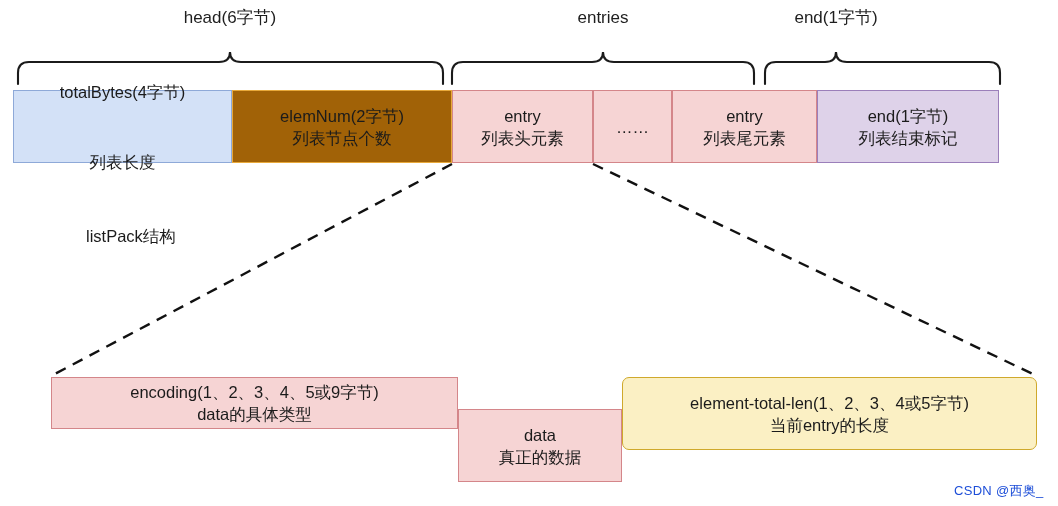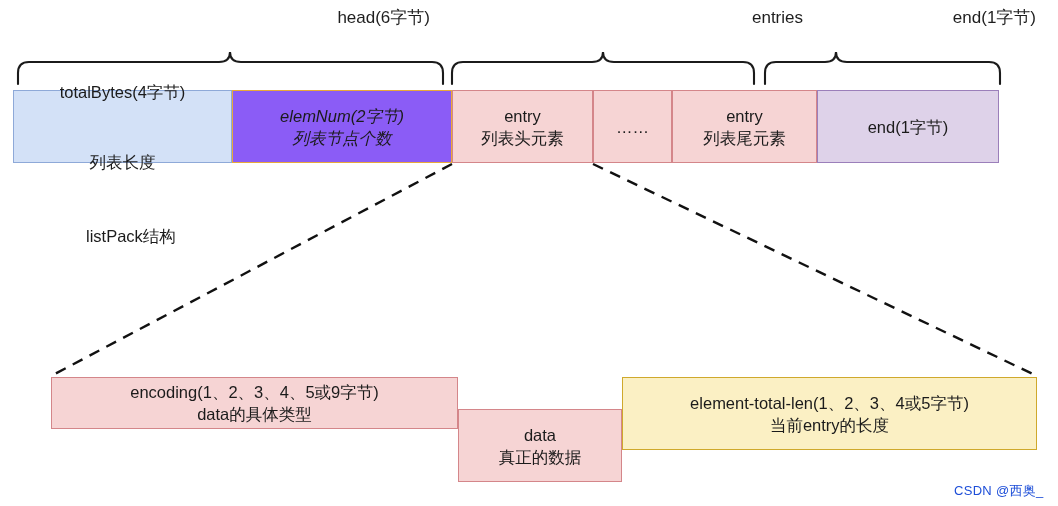--- a/index.html
+++ b/index.html
@@ -11,21 +11,21 @@
     overflow:hidden;
     position:relative;
   }
   #stage{position:absolute;left:0;top:0;width:1058px;height:506px;}
   .abs{position:absolute;}
 
   
   .brace-label{
     font-size:17px;
     color:#1e1e1e;
-    text-align:right;
+    text-align:center;
     white-space:nowrap;
     line-height:20px;
   }
 
   
   .cell{
     position:absolute;
     box-sizing:border-box;
     display:flex;
     flex-direction:column;
@@ -33,21 +33,21 @@
     justify-content:center;
     font-size:16.5px;
     line-height:22px;
     text-align:center;
     white-space:nowrap;
     color:#1b1b1b;
   }
   .cell .l1,.cell .l2{display:block;}
 
   .c-blue   {background:#d3e1f7;border:1.6px solid #8ea9d8;}
-  .c-orange {background:#8b5cf6;border:1.6px solid #e8a93a;font-style:italic;}
+  .c-orange {background:#a16207;border:1.6px solid #e8a93a;}
   .c-pink   {background:#f6d4d4;border:1.6px solid #d4868a;}
   .c-purple {background:#ded2e9;border:1.6px solid #9b7fba;}
   .c-yellow {background:#fbf0c4;border:1.6px solid #cfa92c;}
 
   
   .caption{
     font-size:16.5px;
     color:#1b1b1b;
     white-space:nowrap;
     margin-top:36px;
@@ -96,35 +96,36 @@
       </div>
       <div class="cell c-pink" style="left: 593px; top: 90px; width: 79px; height: 73px;">
         <span class="l1">……</span>
       </div>
       <div class="cell c-pink" style="left: 672px; top: 90px; width: 145px; height: 73px;">
         <span class="l1">entry</span>
         <span class="l2">列表尾元素</span>
       </div>
       <div class="cell c-purple" style="left: 817px; top: 90px; width: 182px; height: 73px;">
         <span class="l1">end(1字节)</span>
+        <span class="l2">列表结束标记</span>
       </div>
     </div>
 
   <div class="abs caption" style="left:86px; top:190px;">listPack结构</div>
 
   <div id="entry-row">
       <div class="cell c-pink" style="left: 51px; top: 377px; width: 407px; height: 52px;">
         <span class="l1">encoding(1、2、3、4、5或9字节)</span>
         <span class="l2">data的具体类型</span>
       </div>
       <div class="cell c-pink" style="left: 458px; top: 377px; width: 164px; height: 73px; margin-top: 32px;">
         <span class="l1">data</span>
         <span class="l2">真正的数据</span>
       </div>
-      <div class="cell c-yellow" style="left: 622px; top: 377px; width: 415px; height: 73px;">
+      <div class="cell c-yellow" style="left: 622px; top: 377px; width: 415px; height: 73px; border-radius: 7px;">
         <span class="l1">element-total-len(1、2、3、4或5字节)</span>
         <span class="l2">当前entry的长度</span>
       </div>
     </div>
 
   <div class="abs caption" style="left:0; top:472px; width:1058px; text-align:center;">entry的结构</div>
 
   <div class="abs watermark" style="left:954px; top:482px;">CSDN @西奥_</div>
 
 </div>

